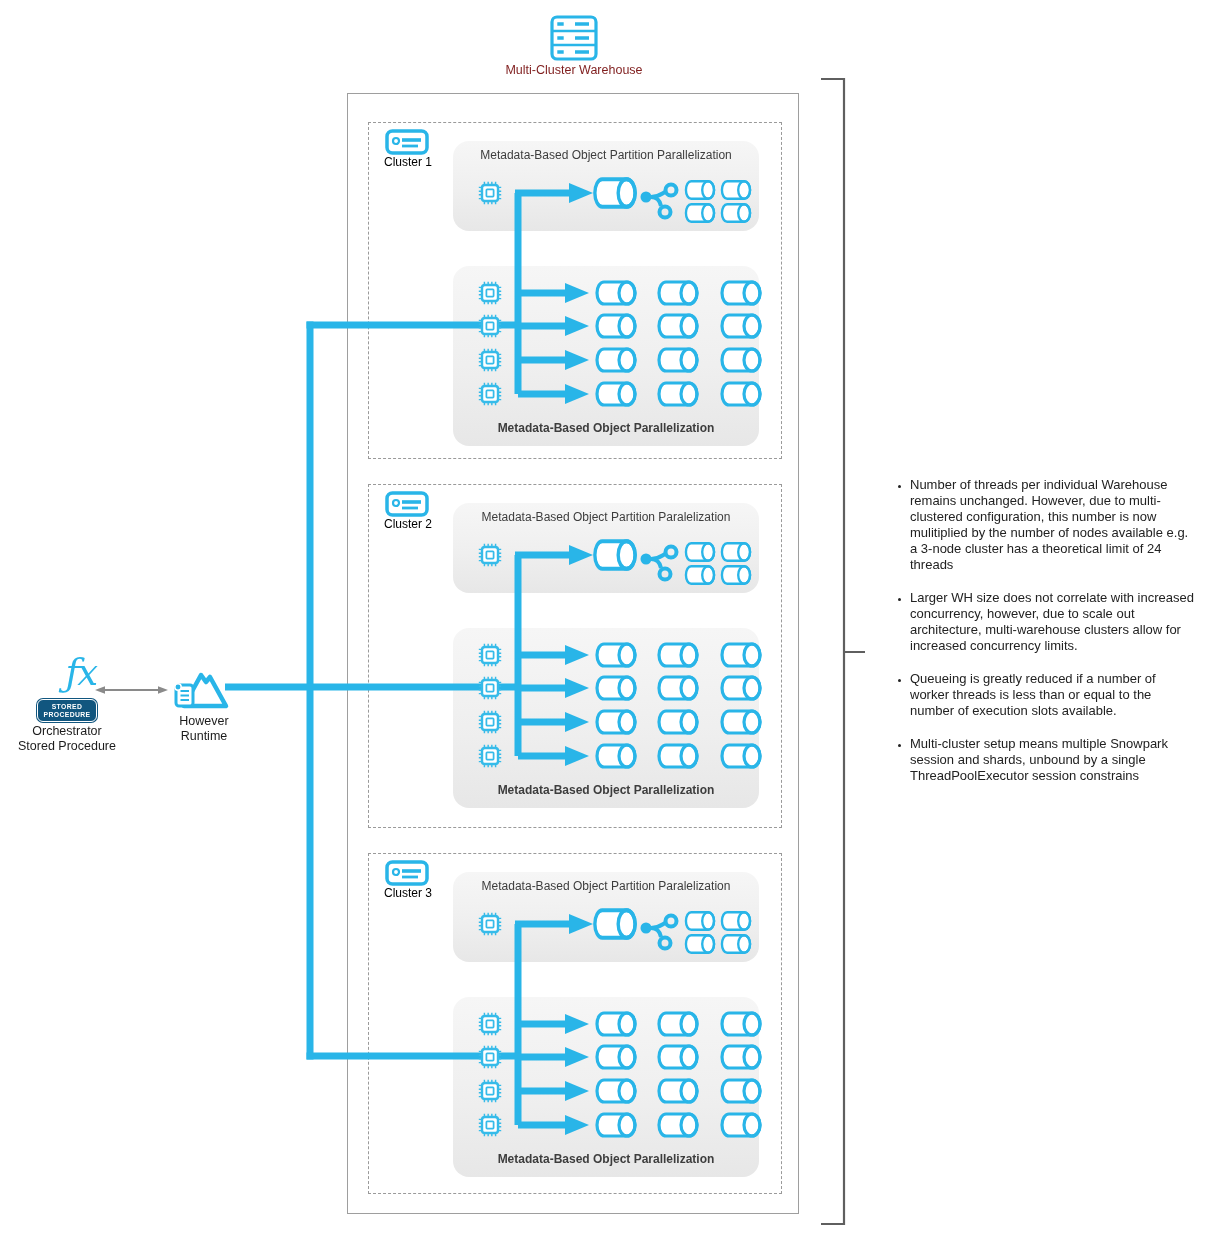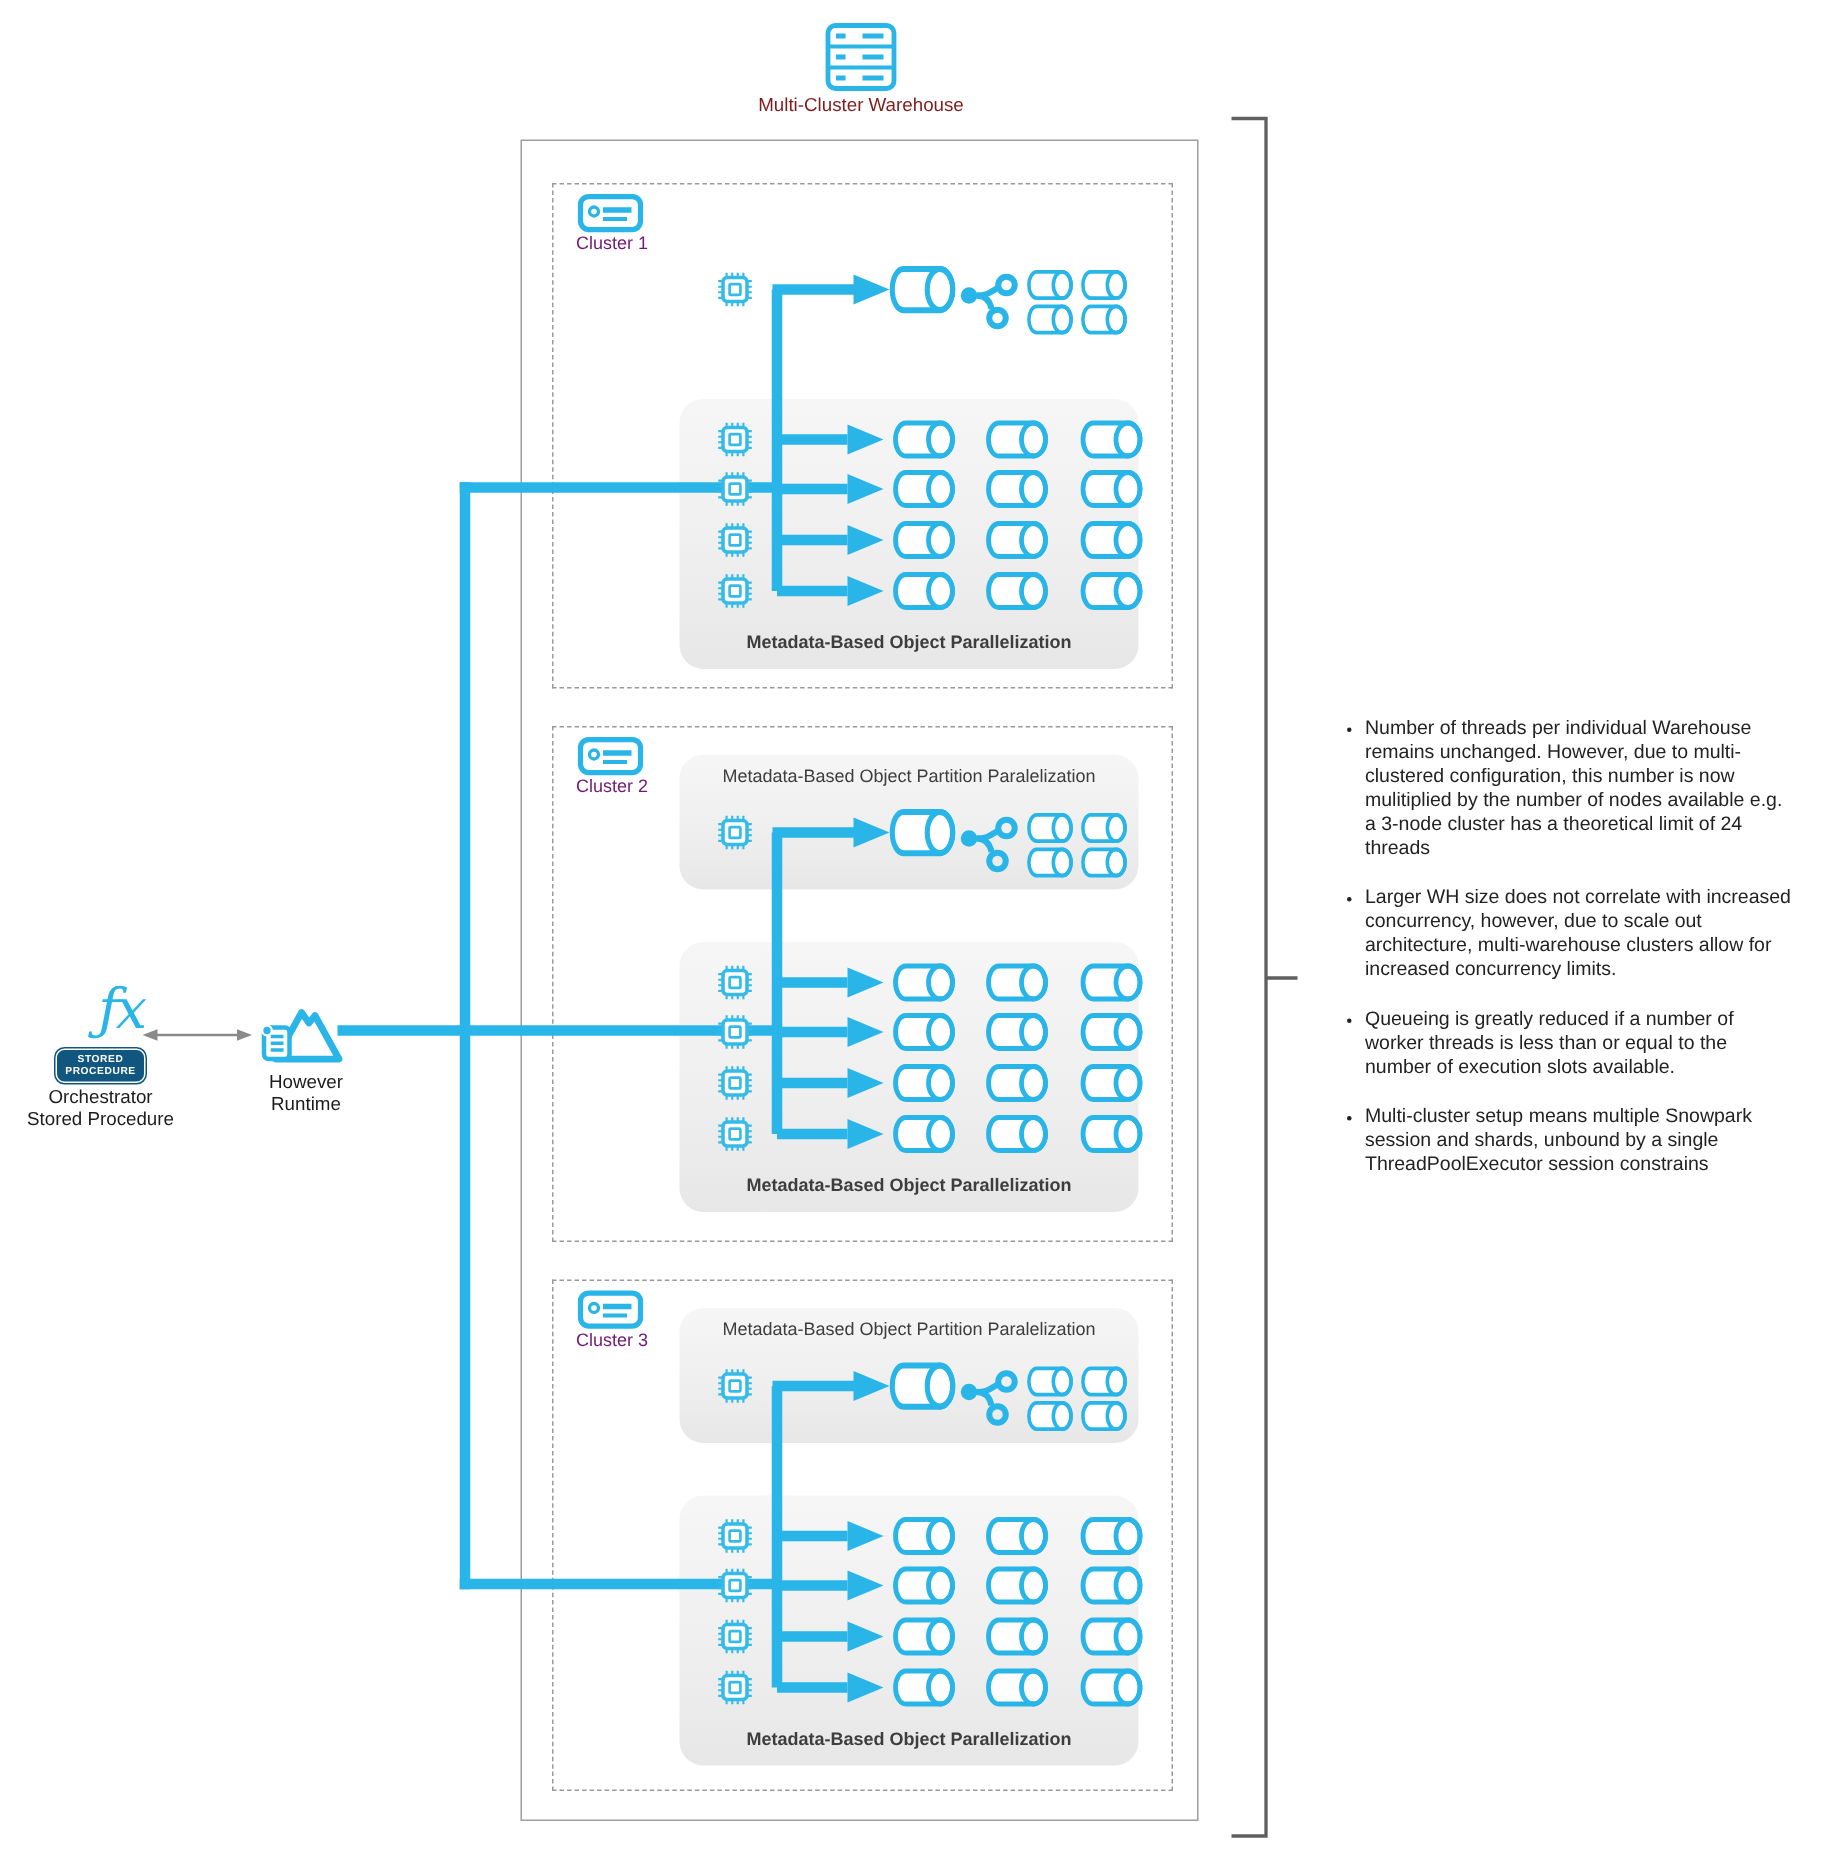--- a/index.html
+++ b/index.html
@@ -10,21 +10,21 @@
   .cluster{position:absolute;left:368px;width:412px;border:1px dashed #9a9a9a;background:#fff;}
   .c1{top:122px;height:335px;}
   .c2{top:484px;height:342px;}
   .c3{top:853px;height:339px;}
   .graybox{position:absolute;left:84px;width:306px;border-radius:16px;
      background:linear-gradient(180deg,#f6f6f6 0%,#efefef 55%,#e7e7e7 100%);}
   .graybox.top{top:18px;height:90px;}
   .graybox.bottom{top:143px;height:180px;}
   .box-title{position:absolute;top:7px;left:0;width:100%;text-align:center;font-size:12px;color:#3d3d3d;}
   .box-caption{position:absolute;bottom:11px;left:0;width:100%;text-align:center;font-size:12px;color:#3d3d3d;font-weight:bold;}
-  .cluster-label{position:absolute;left:2px;top:32px;width:74px;text-align:center;font-size:12px;color:#701a75;}
+  .cluster-label{position:absolute;left:2px;top:32px;width:74px;text-align:center;font-size:12px;color:#000000;}
   .node-icon-svg{position:absolute;left:14px;top:5px;z-index:10;}
   .cluster-art{position:absolute;left:0;top:0;z-index:10;pointer-events:none;}
   #connector-svg{position:absolute;left:0;top:0;z-index:5;pointer-events:none;}
   #icon-layer{position:absolute;left:0;top:0;z-index:10;pointer-events:none;}
   .wh-label{position:absolute;left:459px;top:63px;width:230px;text-align:center;font-size:12.5px;color:#7f1d1d;z-index:20;}
   
   .fx-glyph{position:absolute;left:40px;top:654px;width:56px;text-align:right;z-index:10;
      font-family:"DejaVu Serif",serif;font-style:italic;font-size:37px;color:#29B5E8;letter-spacing:-2px;line-height:1;}
   .sp-badge{position:absolute;left:37px;top:699px;width:58px;height:21px;background:#11567F;border:1px solid #fff;
      box-shadow:0 0 0 1px #11567F;border-radius:6px;z-index:11;display:flex;flex-direction:column;align-items:center;justify-content:center;}
@@ -120,20 +120,23 @@
       <use href="#cyl" transform="translate(247,271)"></use> 
         <use href="#cyl" transform="translate(309,271)"></use> 
         <use href="#cyl" transform="translate(372,271)"></use>
     </g>
   </defs>
 </svg>
 
 <div class="outer-box"></div>
 
 <div class="cluster c1">
+  <div class="graybox top">
+    <div class="box-title">Metadata-Based Object Partition Parallelization</div>
+  </div>
   <div class="graybox bottom">
     <div class="box-caption">Metadata-Based Object Parallelization</div>
   </div>
   <svg class="node-icon-svg" width="48" height="28" viewBox="-24 -14 48 28">
       <use href="#node"></use>
     </svg>
   <div class="cluster-label">Cluster 1</div>
   <svg class="cluster-art" width="412" height="335" viewBox="0 0 412 335">
       <use href="#cluster-art-g"></use>
     </svg>

